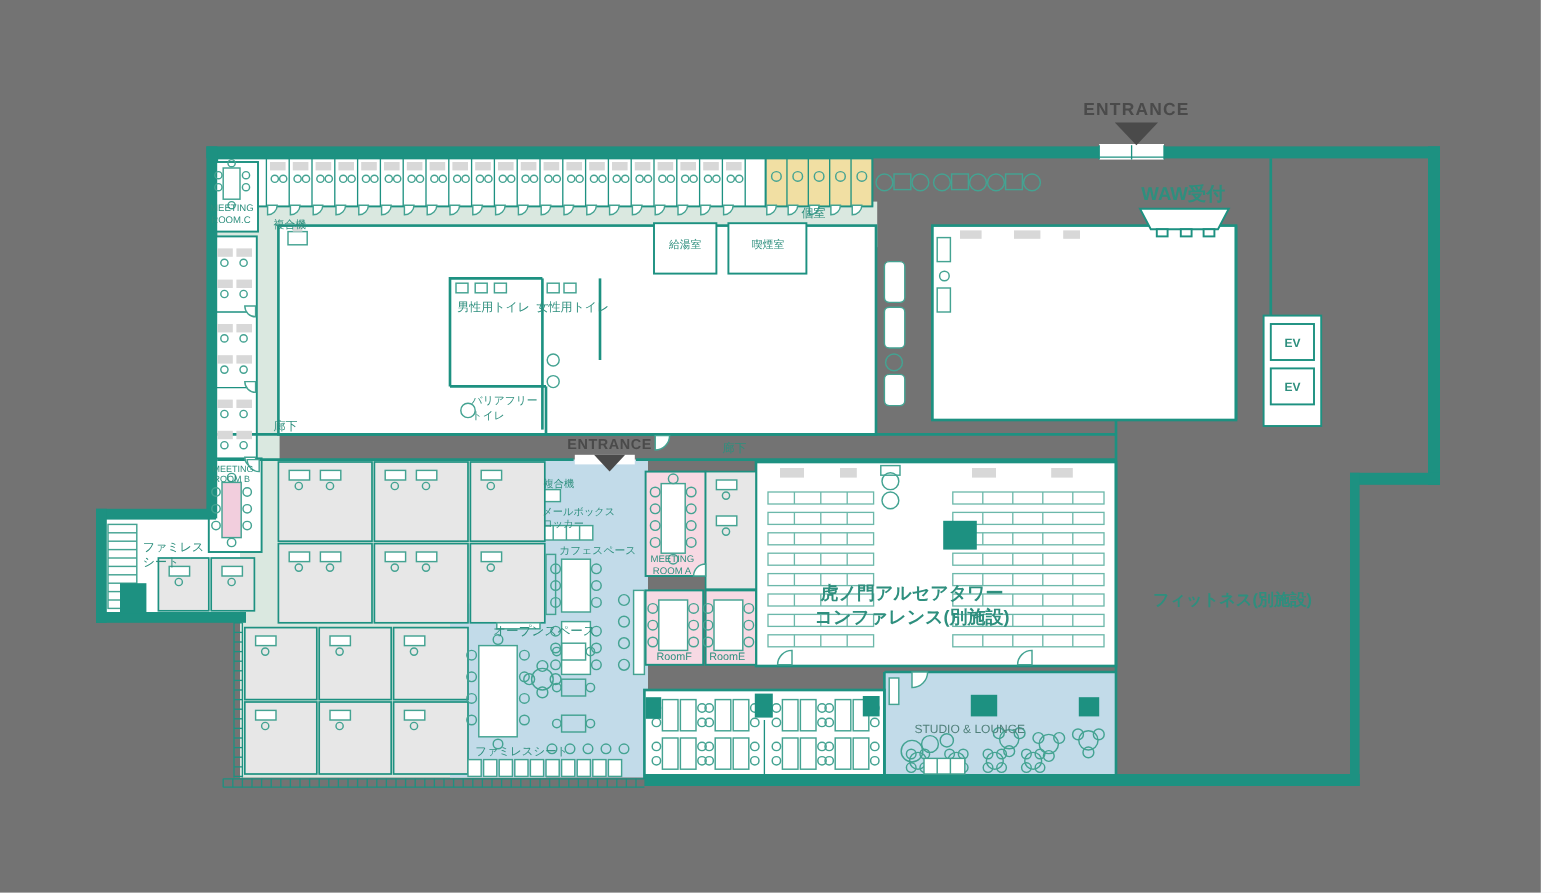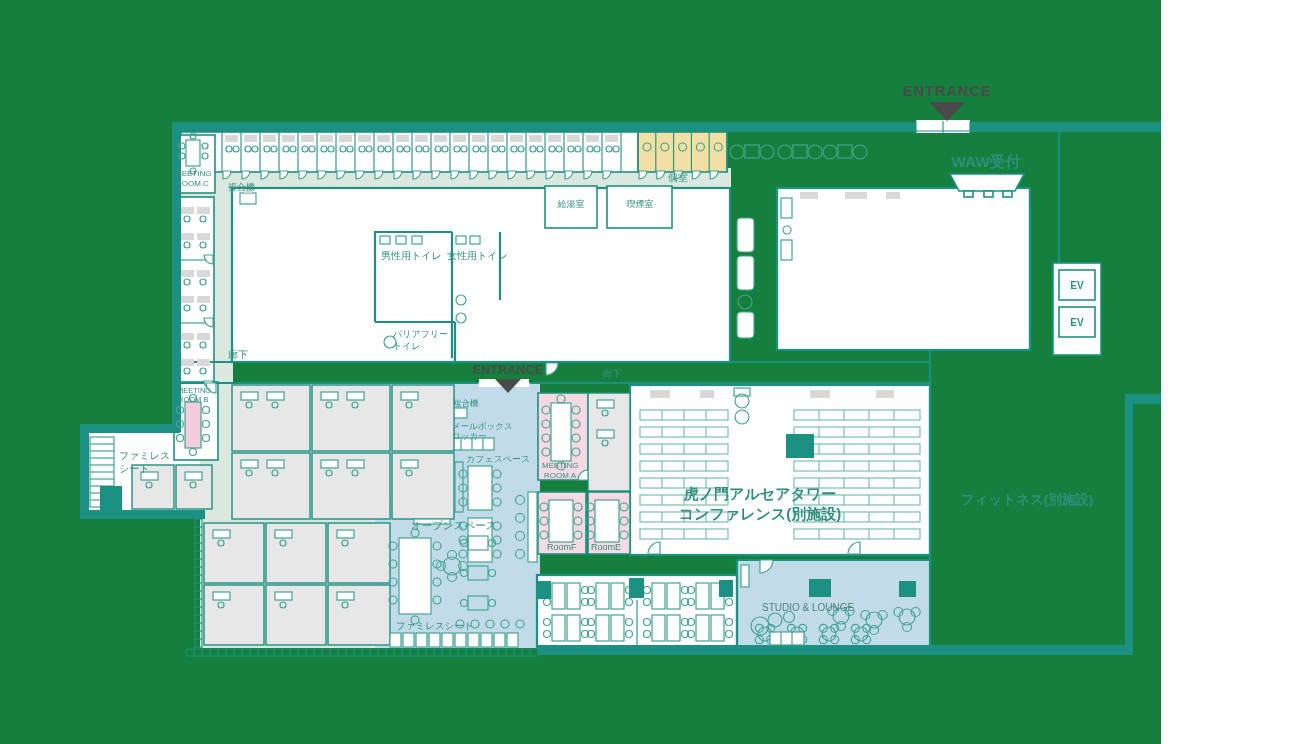--- a/index.html
+++ b/index.html
@@ -1,16 +1,16 @@
 <!DOCTYPE html>
 <html><head>
 <meta charset="utf-8">
 <style>
   html,body{margin:0;padding:0;background:#ffffff;}
-  .stage{position:relative;width:1161px;height:744px;background:#15803d;overflow:hidden;}
+  .stage{position:relative;width:1284px;height:744px;background:#737373;overflow:hidden;}
   svg{display:block;}
   svg text{font-family:"Liberation Sans","DejaVu Sans",sans-serif;}
   .w{fill:#1d9181;}
   .sage{fill:#dae8e0;}
   .blu{fill:#c2dbe9;}
   .yel{fill:#f1dfa3;}
   .pnkr{fill:#f7d9e3;stroke:#1d9181;stroke-width:1.6;}
   .room{fill:#ffffff;stroke:#1d9181;stroke-width:2.2;}
   .room2{fill:#ffffff;stroke:#1d9181;stroke-width:1.6;}
   .thin{stroke:#1d9181;stroke-width:2.2;fill:none;}

